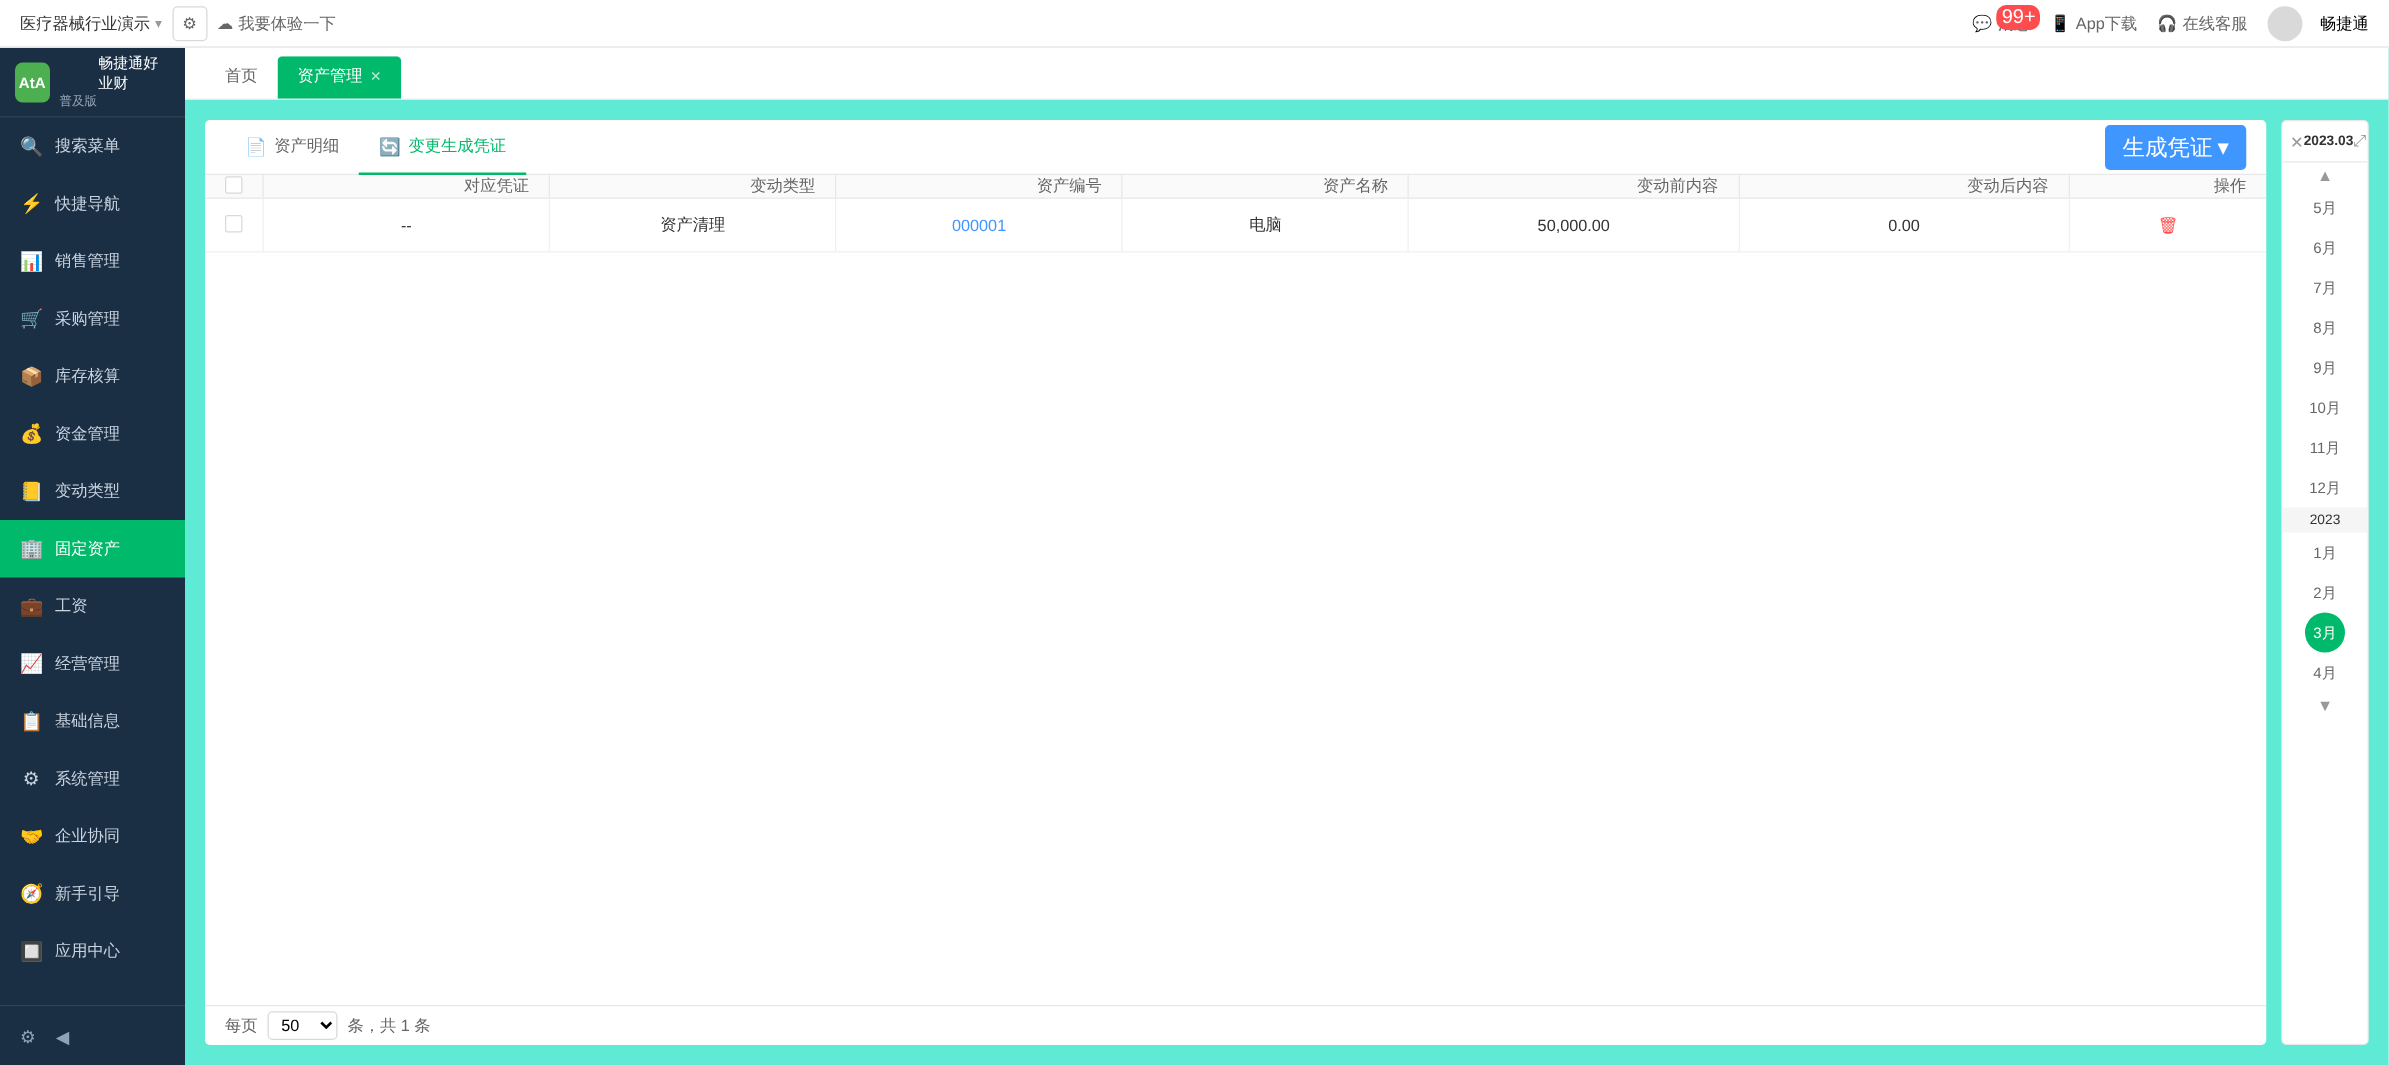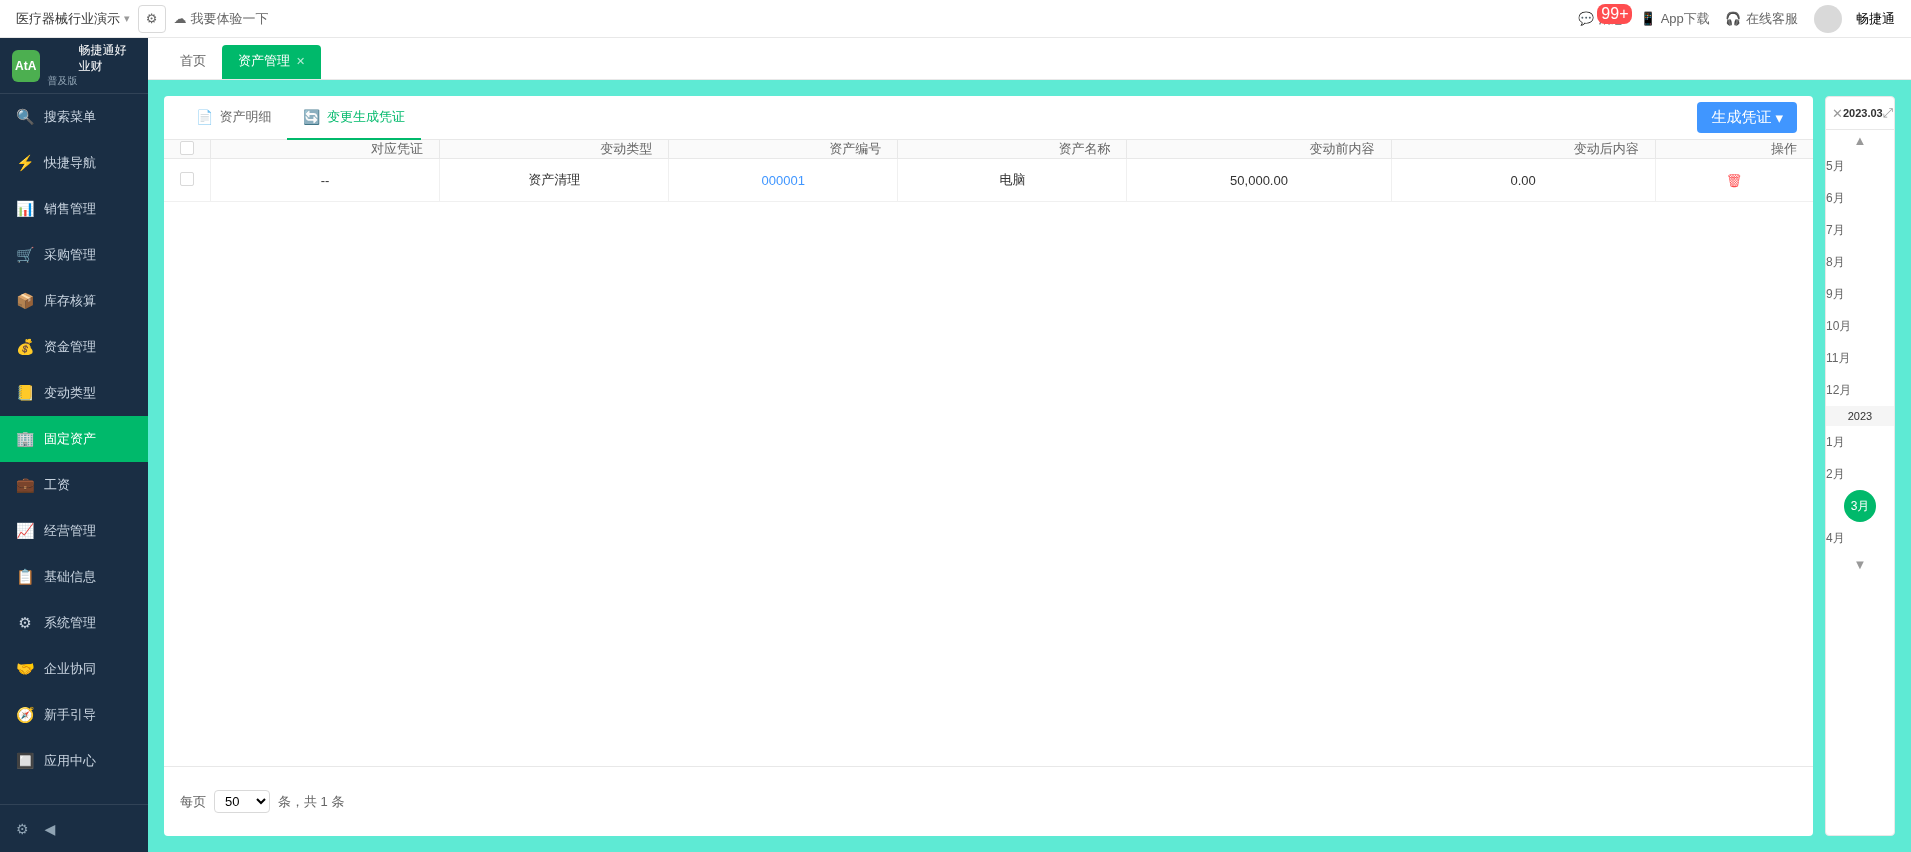--- a/index.html
+++ b/index.html
@@ -219,21 +219,21 @@
     }
     .sub-tab-icon { font-size: 14px; }
 
     .generate-btn {
       margin-left: auto;
       background: #4096ff;
       color: #fff;
       border: none;
       border-radius: 4px;
       padding: 6px 14px;
-      font-size: 15px;
+      font-size: 18px;
       cursor: pointer;
       display: flex; align-items: center; gap: 4px;
     }
 
     
     .table-area {
       flex: 1;
       overflow: auto;
     }
     table {
@@ -263,21 +263,21 @@
       text-align: center;
       color: #333;
       border-right: 1px solid #f0f0f0;
     }
     tbody td:last-child { border-right: none; }
     .asset-code { color: #4096ff; margin-top: 36px; }
     .delete-icon { color: #ff4d4f; cursor: pointer; }
 
     
     .table-footer {
-      padding: 23px 16px;
+      padding: 4px 16px;
       border-top: 1px solid #e8e8e8;
       display: flex;
       align-items: center;
       gap: 8px;
       font-size: 13px;
       color: #666;
     }
     .per-page-select {
       border: 1px solid #d9d9d9;
       border-radius: 4px;
@@ -332,21 +332,21 @@
     }
     .cal-month.current-month {
       background: #00b96b;
       color: #fff;
       border-radius: 50%;
       width: 32px;
       height: 32px;
       margin: 0 auto;
     }
     .cal-month-row {
-      display: flex; align-items: center;
+      display: flex; justify-content: center; align-items: center;
     }
     .cal-scroll-up, .cal-scroll-down {
       display: flex; justify-content: center; align-items: center;
       height: 20px; cursor: pointer; color: #999;
     }
 
     
     .checkbox {
       width: 14px; height: 14px;
       border: 1px solid #d9d9d9;

